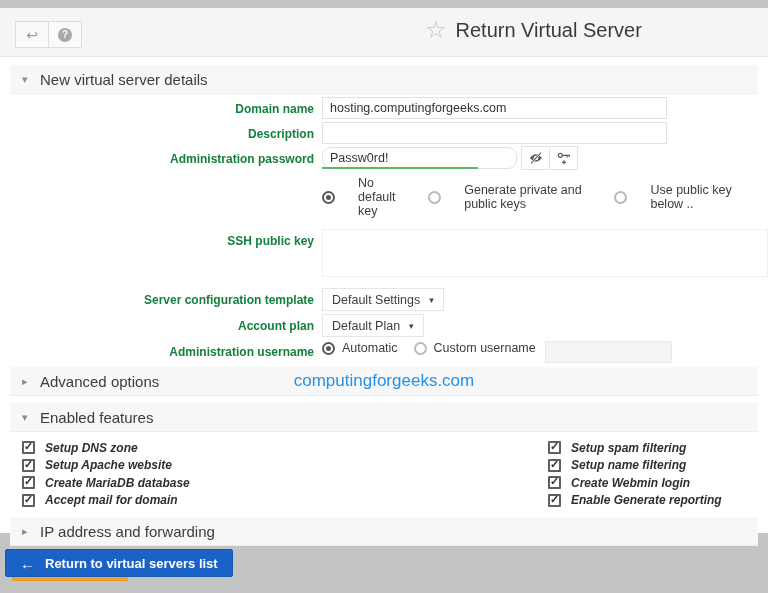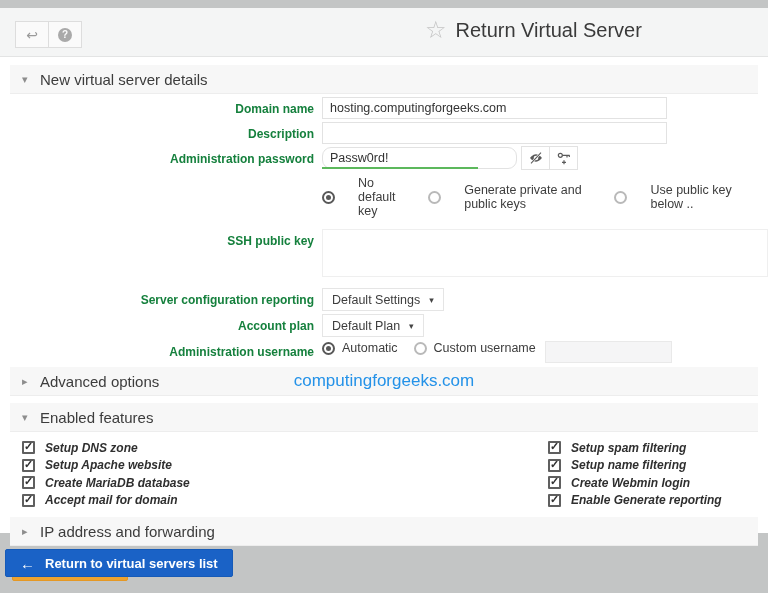--- a/index.html
+++ b/index.html
@@ -213,21 +213,21 @@
       </div>
 
       <div class="row mt4">
         <div class="lbl" style="padding-top:12px;">SSH public key</div>
         <div class="ctl">
           <textarea class="ssh-area" value="" style=""></textarea>
         </div>
       </div>
 
       <div class="row mt7">
-        <div class="lbl">Server configuration reporting</div>
+        <div class="lbl">Server configuration template</div>
         <div class="ctl">
           <span class="select">
             <span>Default Settings</span>
             <span class="sel-caret">▾</span>
           </span>
         </div>
       </div>
 
       <div class="row">
         <div class="lbl">Account plan</div>

